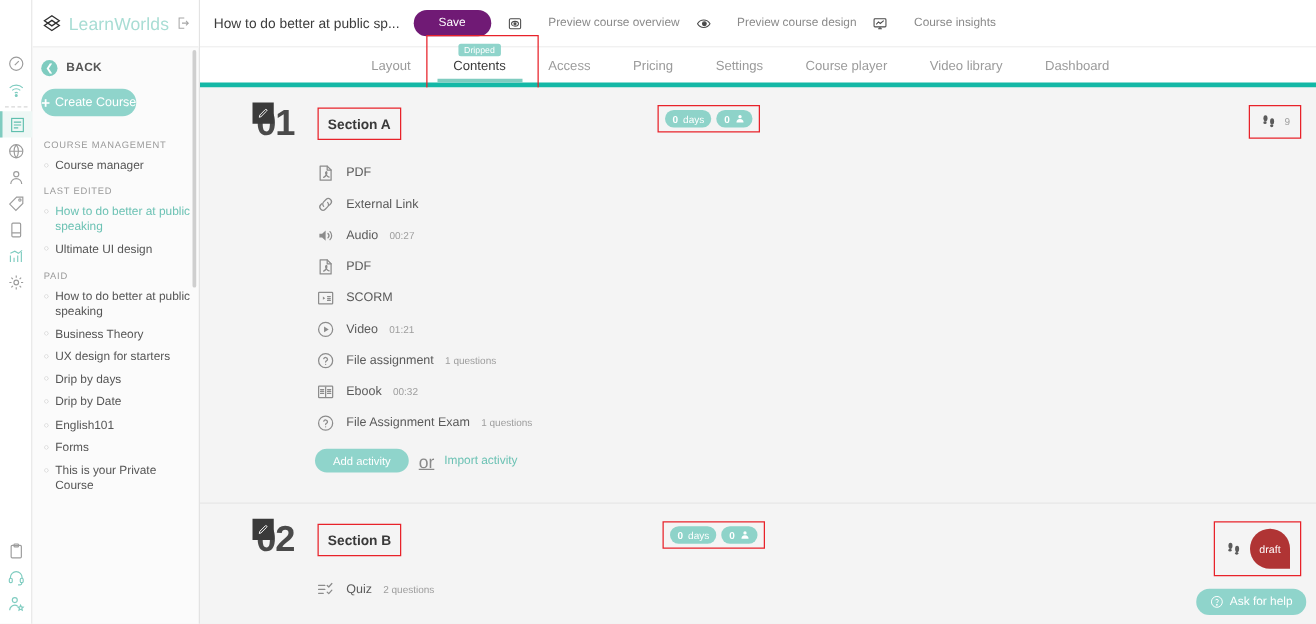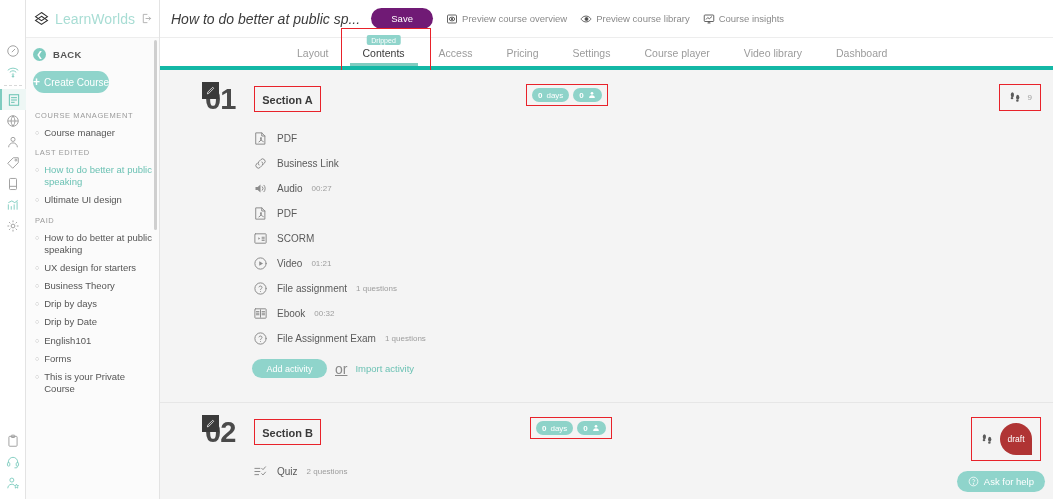--- a/index.html
+++ b/index.html
@@ -102,33 +102,32 @@
   
   #topbar {
     position: absolute; left: 160px; top: 0;
     width: 893px; height: 38px;
     background: #ffffff;
     border-bottom: 1px solid #ededed;
     display: flex; align-items: center;
     padding-left: 11px;
   }
   #course-title {
-    font-size: 14px; color: #3c3c3c; font-weight: normal;
+    font-size: 11px; color: #3c3c3c; font-weight: normal;
     white-space: nowrap;
-    font-style: italic;
   }
   #save-btn {
     margin-left: 11px;
     width: 62px; height: 21px; border-radius: 11px;
     background: #701a75; color: #ffffff;
     font-size: 9.5px; border: none; cursor: pointer;
     font-family: inherit;
   }
   .top-action {
-    display: flex; align-items: center; gap: 4px;
+    display: flex; align-items: center; gap: 21px;
     margin-left: 13px; font-size: 9.5px; color: #8a8a8a;
     cursor: pointer; white-space: nowrap;
   }
   .top-action svg { width: 12px; height: 12px; display: block; color: #4a4a4a; flex: none; }
 
   
   #tabbar {
     position: absolute; left: 160px; top: 38px;
     width: 893px; height: 32px;
     background: #ffffff;
@@ -398,25 +397,25 @@
         <span class="bullet">○</span>
         <span class="label">Ultimate UI design</span>
       </div>
       <div class="side-group-title">PAID</div>
       <div class="side-item">
         <span class="bullet">○</span>
         <span class="label">How to do better at public speaking</span>
       </div>
       <div class="side-item">
         <span class="bullet">○</span>
+        <span class="label">Business Theory</span>
+      </div>
+      <div class="side-item">
+        <span class="bullet">○</span>
         <span class="label">UX design for starters</span>
-      </div>
-      <div class="side-item">
-        <span class="bullet">○</span>
-        <span class="label">Business Theory</span>
       </div>
       <div class="side-item">
         <span class="bullet">○</span>
         <span class="label">Drip by days</span>
       </div>
       <div class="side-item">
         <span class="bullet">○</span>
         <span class="label">Drip by Date</span>
       </div>
       <div class="side-item">
@@ -450,21 +449,21 @@
     <span>Preview course overview</span>
   </div>
 
   <div class="top-action">
     <span>
       <svg viewBox="0 0 24 24" fill="none" stroke="currentColor" stroke-width="1.7">
           <path d="M2 12s3.5-6 10-6 10 6 10 6-3.5 6-10 6-10-6-10-6z"></path>
           <circle cx="13" cy="12" r="3" fill="currentColor"></circle>
         </svg>
     </span>
-    <span>Preview course library</span>
+    <span>Preview course design</span>
   </div>
 
   <div class="top-action">
     <span>
       <svg viewBox="0 0 24 24" fill="none" stroke="currentColor" stroke-width="1.7">
           <rect x="2.5" y="4" width="19" height="13" rx="1.5"></rect>
           <path d="M6 13l3.5-4 3 2.6L18 7"></path>
           <path d="M9 20h6M12 17v3"></path>
         </svg>
     </span>
@@ -532,21 +531,21 @@
           </span>
           <span class="act-label">PDF</span>
         </div>
         <div class="activity">
           <span class="act-icon">
             <svg viewBox="0 0 24 24" fill="none" stroke="currentColor" stroke-width="1.6" stroke-linecap="round" stroke-linejoin="round">
               <path d="M9.5 14.5a4 4 0 0 1 0-5.7l3-3a4 4 0 0 1 5.7 5.7l-1.4 1.4"></path>
               <path d="M14.5 9.5a4 4 0 0 1 0 5.7l-3 3a4 4 0 0 1-5.7-5.7l1.4-1.4"></path>
             </svg>
           </span>
-          <span class="act-label">Business Link</span>
+          <span class="act-label">External Link</span>
         </div>
         <div class="activity">
           <span class="act-icon">
             <svg viewBox="0 0 24 24" fill="none" stroke="currentColor" stroke-width="1.6" stroke-linecap="round" stroke-linejoin="round">
               <path d="M4 9.5h3.5L12 5.5v13L7.5 14.5H4z" fill="currentColor" stroke="none"></path>
               <path d="M15 9.2a4 4 0 0 1 0 5.6"></path>
               <path d="M17.6 6.8a7.5 7.5 0 0 1 0 10.4"></path>
             </svg>
           </span>
           <span class="act-label">Audio</span>

